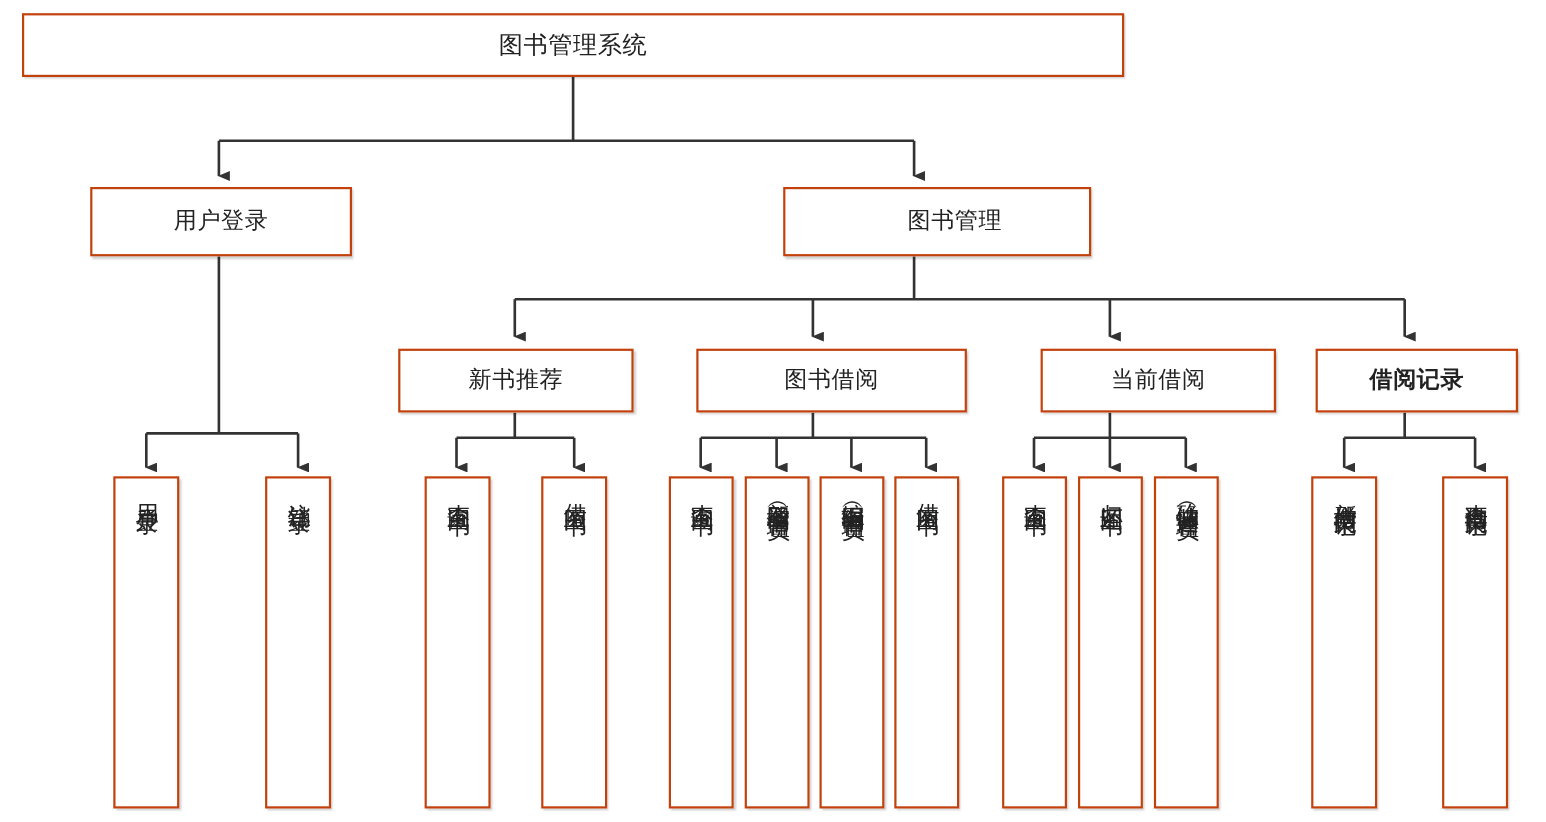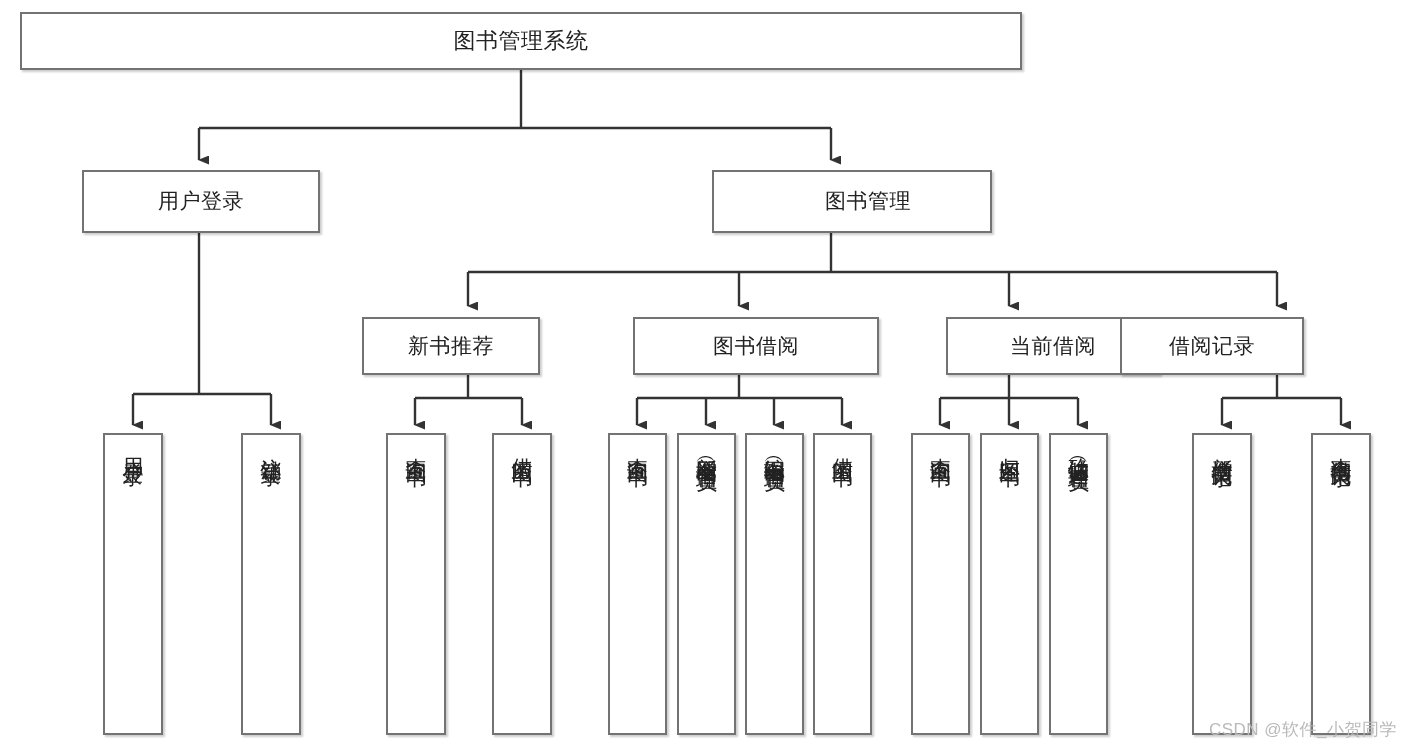--- a/index.html
+++ b/index.html
@@ -22,21 +22,21 @@
     left: 0;
     top: 0;
     width: 1405px;
     height: 747px;
     pointer-events: none;
   }
   .node {
     position: absolute;
     box-sizing: border-box;
     background: #ffffff;
-    border: 2px solid #737373;
+    border: 2px solid #c2410c;
     box-shadow: 2px 2px 2px rgba(0,0,0,0.20);
     display: flex;
     align-items: center;
     justify-content: center;
     color: #222222;
   }
   .node .label {
     text-align: center;
     line-height: 1.18;
     letter-spacing: 0.5px;
@@ -132,30 +132,30 @@
     <span class="label">图书管理系统</span>
   </div>
 
   <div class="node h" style="left:82px; top:170px; width:238px; height:63px;">
     <span class="label">用户登录</span>
   </div>
   <div class="node h" style="left:712px; top:170px; width:280px; height:63px;padding-left:32px;">
     <span class="label">图书管理</span>
   </div>
 
-  <div class="node h" style="left:362px; top:317px; width:178px; height:58px;">
+  <div class="node h" style="left:362px; top:317px; width:214px; height:58px;">
     <span class="label">新书推荐</span>
   </div>
   <div class="node h" style="left:633px; top:317px; width:246px; height:58px;">
     <span class="label">图书借阅</span>
   </div>
   <div class="node h" style="left:902px; top:317px; width:214px; height:58px;margin-left:44px;">
     <span class="label">当前借阅</span>
   </div>
-  <div class="node h" style="left:1120px; top:317px; width:184px; height:58px;">
+  <div class="node h" style="left:1196px; top:317px; width:184px; height:58px;font-weight:bold;">
     <span class="label">借阅记录</span>
   </div>
 
   <div class="node v" style="left:103px; top:433px; width:60px; height:302px;">
     <span class="label">用户登录</span>
   </div>
   <div class="node v" style="left:241px; top:433px; width:60px; height:302px;">
     <span class="label">注销登录</span>
   </div>
 
@@ -189,15 +189,14 @@
     <span class="label">确认归还（管理员）</span>
   </div>
 
   <div class="node v tall" style="left:1192px; top:433px; width:60px; height:302px;">
     <span class="label">新增借阅记录</span>
   </div>
   <div class="node v tall" style="left:1311px; top:433px; width:60px; height:302px;">
     <span class="label">查询借阅记录</span>
   </div>
 
-  <div id="watermark">CSDN @软件_小贺同学</div>
 
 </div>
 
 </body></html>

